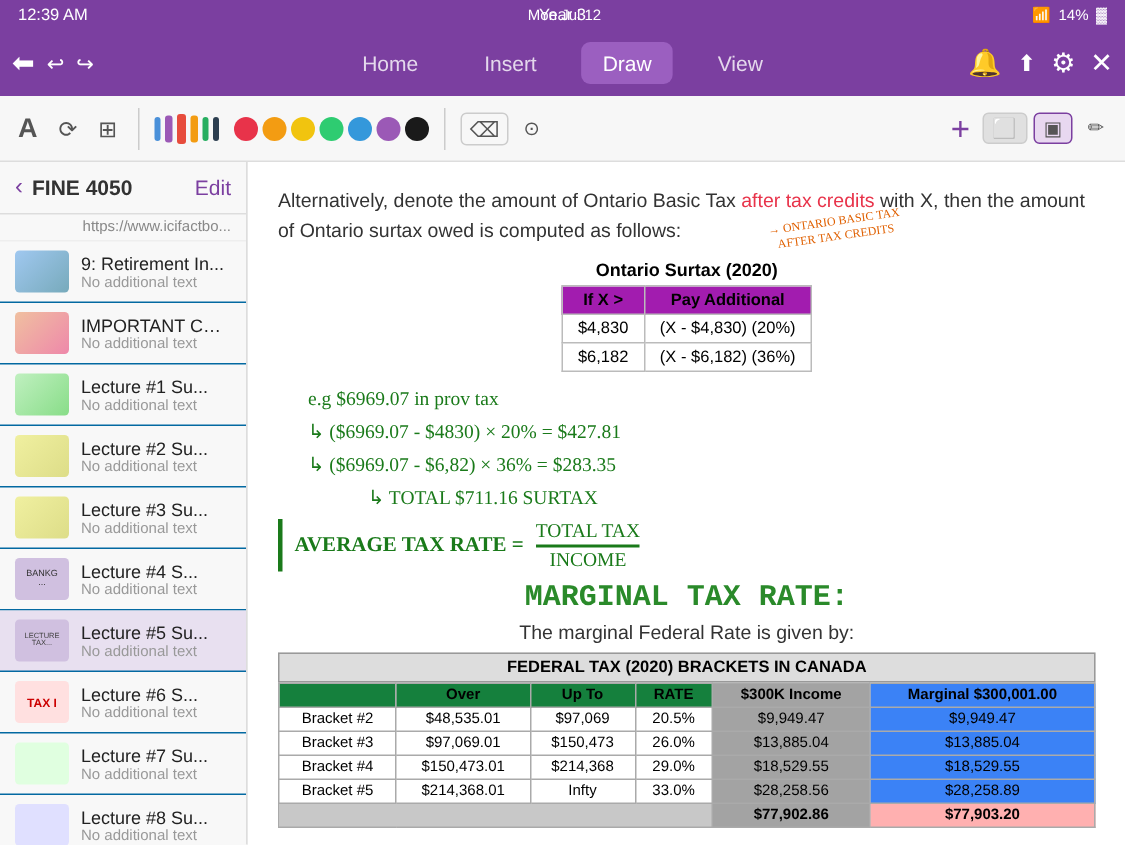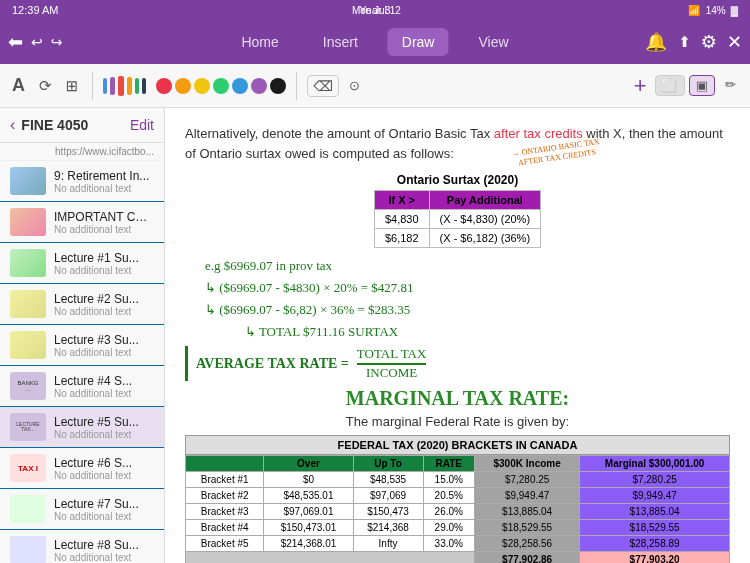--- a/index.html
+++ b/index.html
@@ -123,31 +123,31 @@
     .surtax-table-container { display: flex; justify-content: center; margin: 10px 0; position: relative; }
     .surtax-table { border-collapse: collapse; font-size: 11px; }
     .surtax-table th { background: #a21caf; border: 1px solid #bbb; padding: 3px 10px; text-align: center; }
     .surtax-table td { border: 1px solid #bbb; padding: 3px 10px; text-align: center; }
     .surtax-title { text-align: center; font-weight: bold; font-size: 12px; margin-bottom: 3px; }
 
     
     .hw-note { font-family: 'Comic Sans MS', cursive; color: #1a7a1a; font-size: 13px; margin: 6px 0; }
 
     
-    .marginal-title { font-family: Liberation Serif, serif; color: #2a8a2a; font-size: 20px; font-weight: bold; text-align: center; margin: 4px 0; }
+    .marginal-title { font-family: Liberation Mono, monospace; color: #2a8a2a; font-size: 20px; font-weight: bold; text-align: center; margin: 4px 0; }
     .section-desc { font-size: 13px; color: #333; text-align: center; margin-bottom: 6px; }
 
     
     .fed-table-container { margin: 6px 0; }
     .fed-table-title { font-size: 11px; font-weight: bold; text-align: center; background: #ddd; padding: 3px; border: 1px solid #999; }
     .fed-table { border-collapse: collapse; width: 100%; font-size: 10px; }
     .fed-table th { background: #15803d; border: 1px solid #aaa; padding: 2px 4px; text-align: center; }
     .fed-table td { border: 1px solid #aaa; padding: 2px 4px; text-align: center; }
     .fed-table .col-300k { background: #a3a3a3; }
-    .fed-table .col-marg { background: #8b5cf6; }
+    .fed-table .col-marg { background: #3b82f6; }
     .total-row td { background: #c8c8c8; font-weight: bold; }
   </style>
 </head>
 <body>
 
 <div class="status-bar">
   <span>12:39 AM</span>
   <span style="margin-left:6px; font-size:10px;">Mon Jul 12</span>
   <span class="status-bar-center">Year 3</span>
   <div class="status-right">
@@ -372,28 +372,20 @@
             <th></th>
             <th>Over</th>
             <th>Up To</th>
             <th>RATE</th>
             <th class="col-300k">$300K Income</th>
             <th class="col-marg">Marginal $300,001.00</th>
           </tr>
         </thead>
         <tbody>
           <tr>
-            <td>Bracket #1</td>
-            <td>$0</td>
-            <td>$48,535</td>
-            <td>15.0%</td>
-            <td class="col-300k">$7,280.25</td>
-            <td class="col-marg">$7,280.25</td>
-          </tr>
-          <tr>
             <td>Bracket #2</td>
             <td>$48,535.01</td>
             <td>$97,069</td>
             <td>20.5%</td>
             <td class="col-300k">$9,949.47</td>
             <td class="col-marg">$9,949.47</td>
           </tr>
           <tr>
             <td>Bracket #3</td>
             <td>$97,069.01</td>

